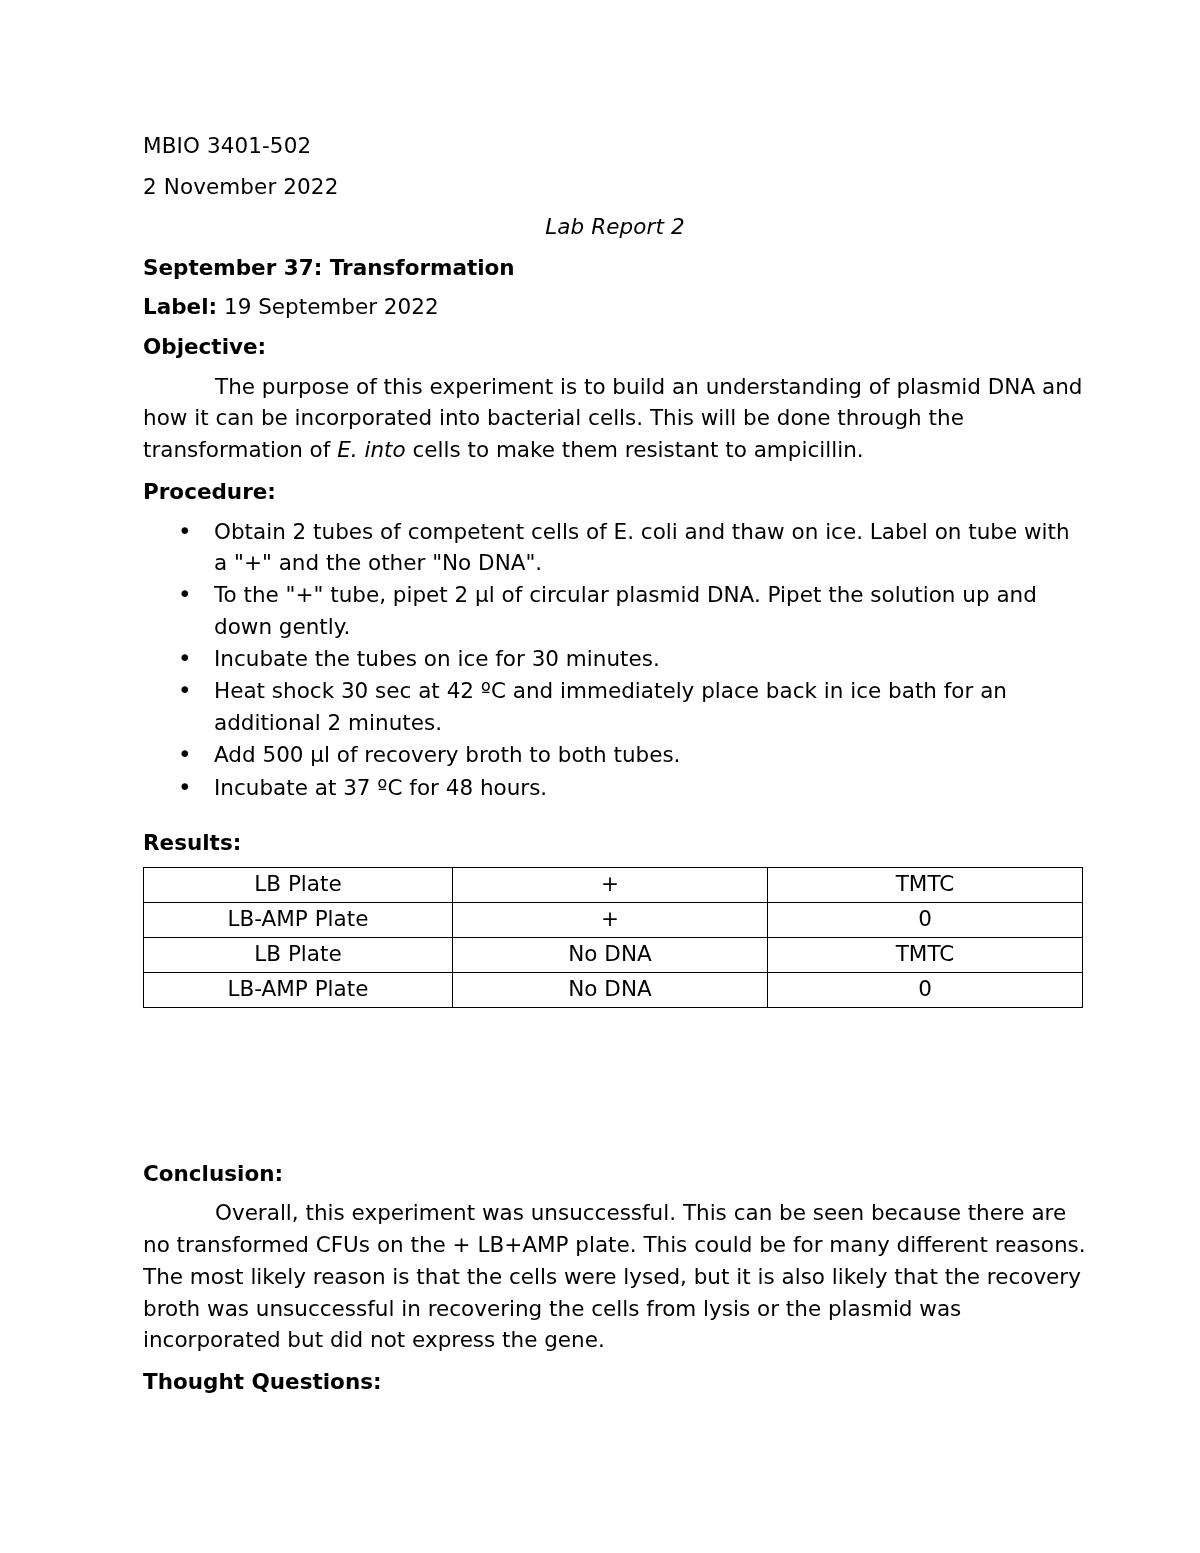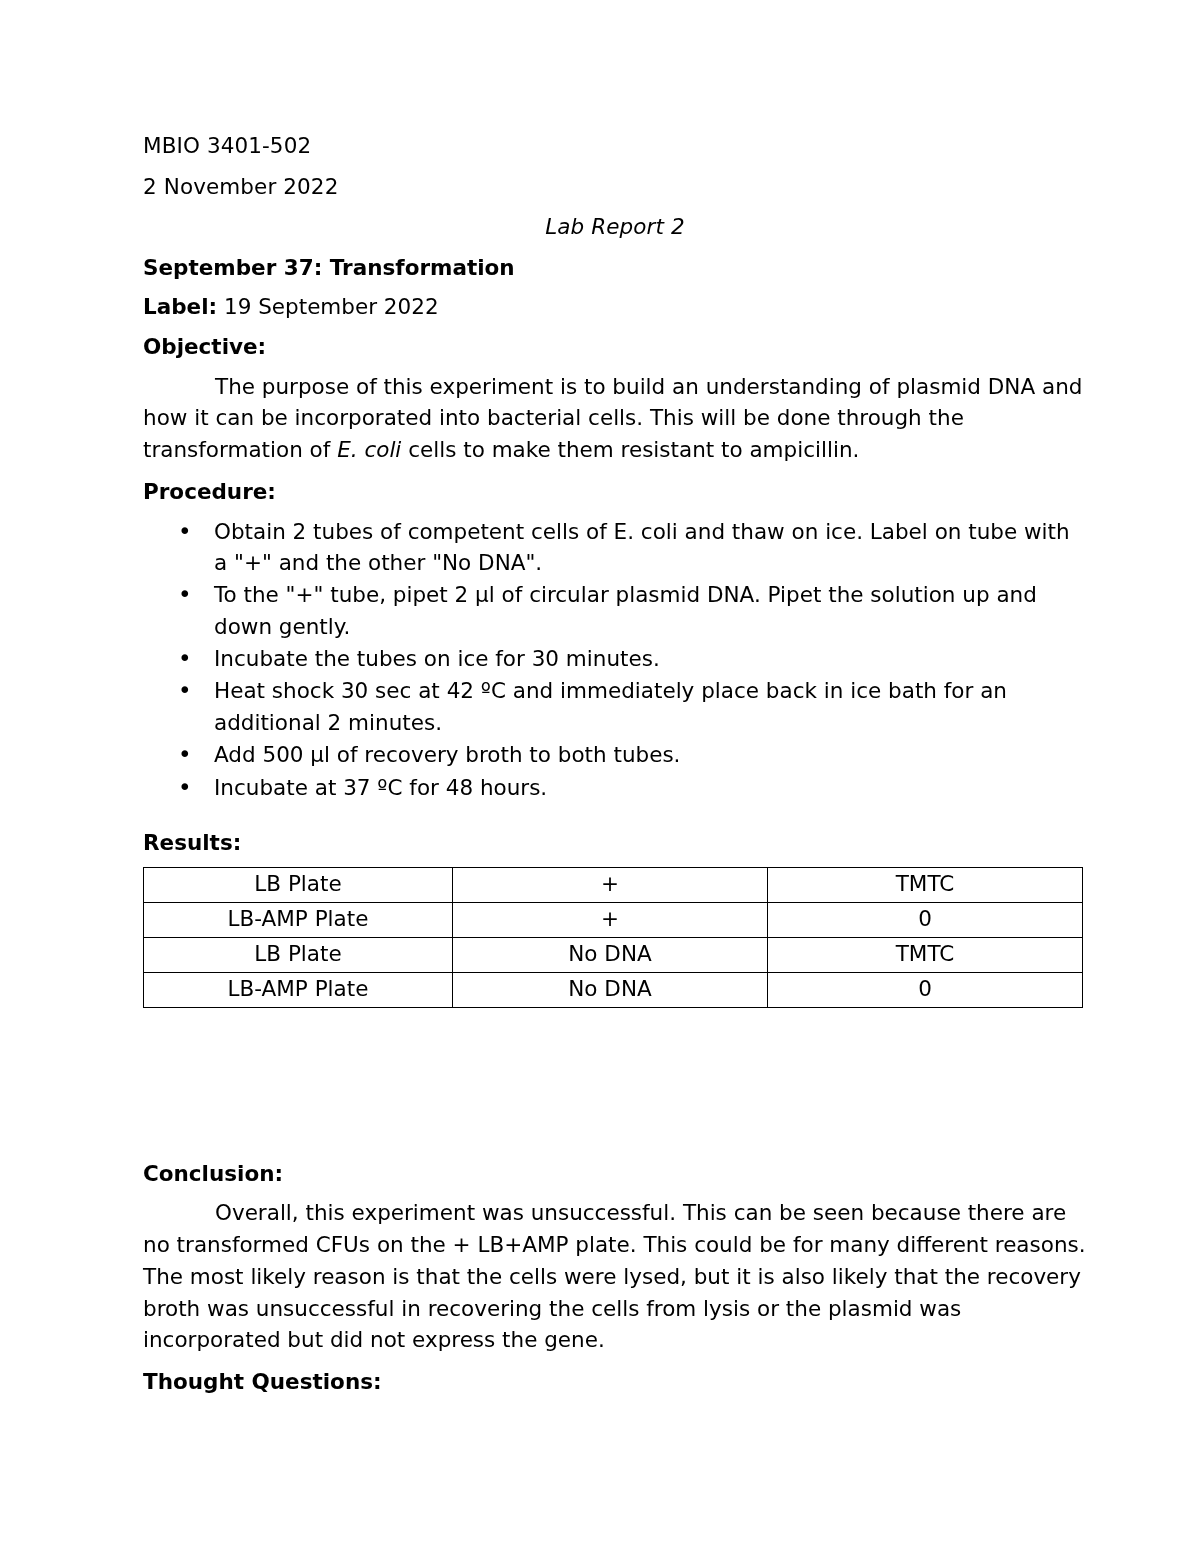--- a/index.html
+++ b/index.html
@@ -102,21 +102,21 @@
   <p class="line center">Lab Report 2</p>
 
   <p class="heading">September 37: Transformation</p>
 
   <p class="heading">
     <span>Label:</span><span class="normal"> 19 September 2022</span>
   </p>
 
   <p class="heading">Objective:</p>
   <p class="para">
-    <span class="indent"></span><span>The purpose of this experiment is to build an understanding of plasmid DNA and how it can be incorporated into bacterial cells. This will be done through the transformation of </span><span class="italic">E. coli</span><span> cells to make them resistant to ampicillin.</span>
+    <span class="indent"></span><span>The purpose of this experiment is to build an understanding of plasmid DNA and how it can be incorporated into bacterial cells. This will be done through the transformation of </span><span class="italic">E. into</span><span> cells to make them resistant to ampicillin.</span>
   </p>
 
   <p class="heading">Procedure:</p>
   <ul class="proc">
     <li>Obtain 2 tubes of competent cells of E. coli and thaw on ice. Label on tube with a "+" and the other "No DNA".</li>
     <li>To the "+" tube, pipet 2 µl of circular plasmid DNA. Pipet the solution up and down gently.</li>
     <li>Incubate the tubes on ice for 30 minutes.</li>
     <li>Heat shock 30 sec at 42 ºC and immediately place back in ice bath for an additional 2 minutes.</li>
     <li>Add 500 µl of recovery broth to both tubes.</li>
     <li>Incubate at 37 ºC for 48 hours.</li>

